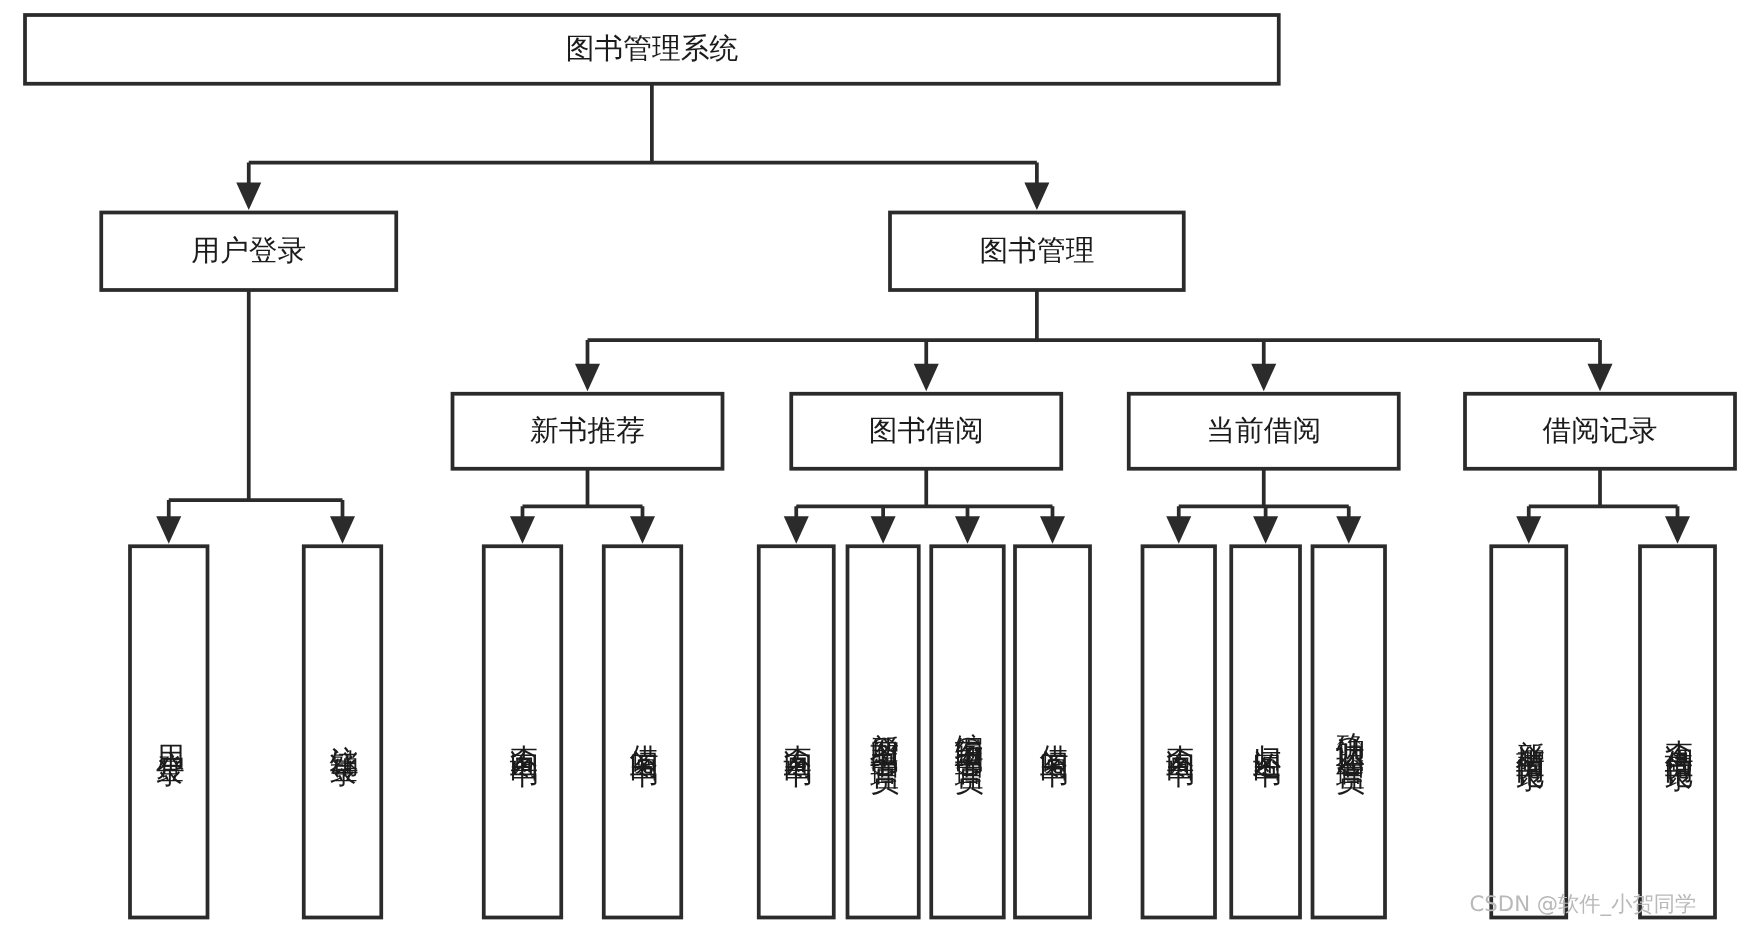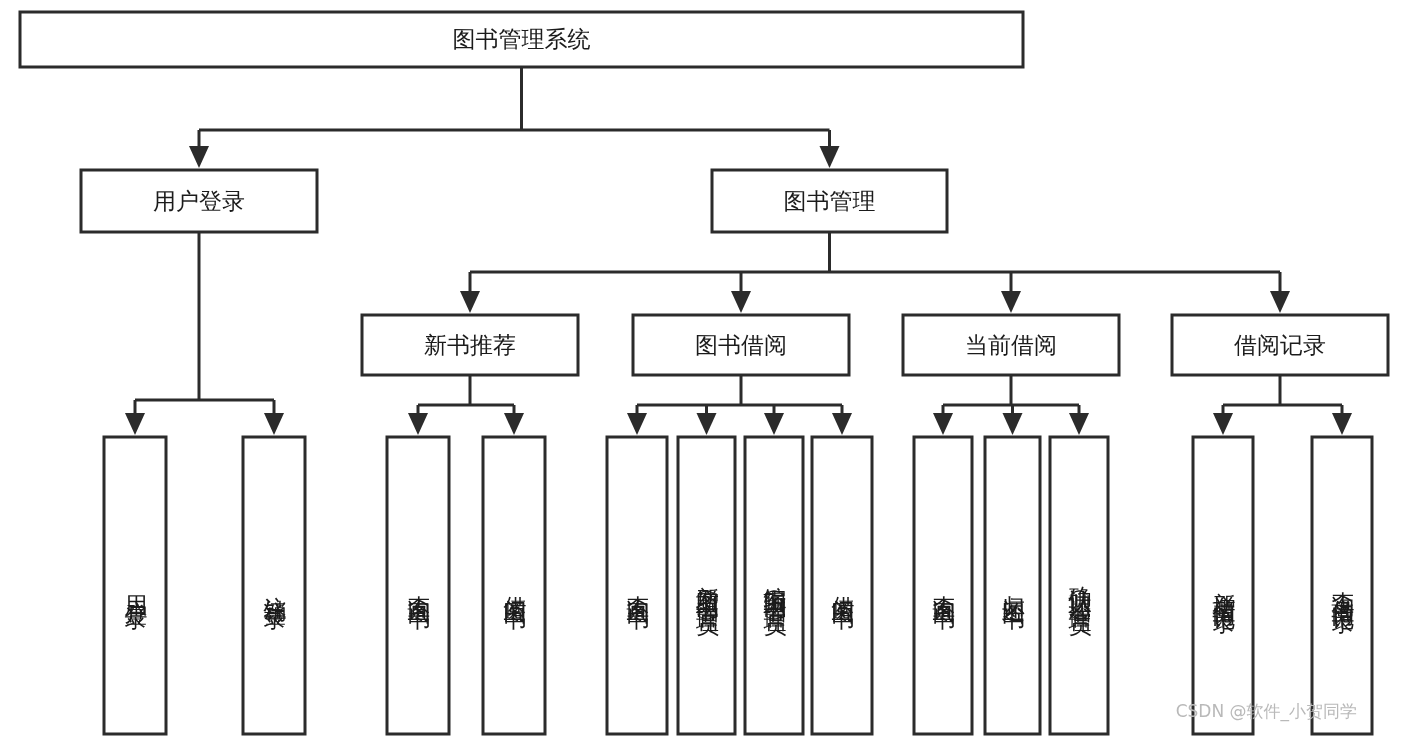--- a/index.html
+++ b/index.html
@@ -52,21 +52,21 @@
     stroke-width: 3;
     fill: none;
   }
   .arrow-head {
     fill: #2b2b2b;
     stroke: none;
   }
   .watermark {
     position: absolute;
     right: 10px;
-    bottom: 24px;
+    bottom: 12px;
     font-size: 17px;
     color: #b9b9b9;
     font-family: "DejaVu Sans", "Liberation Sans", sans-serif;
     white-space: nowrap;
     pointer-events: none;
   }
 </style>
 </head>
 <body>
 

